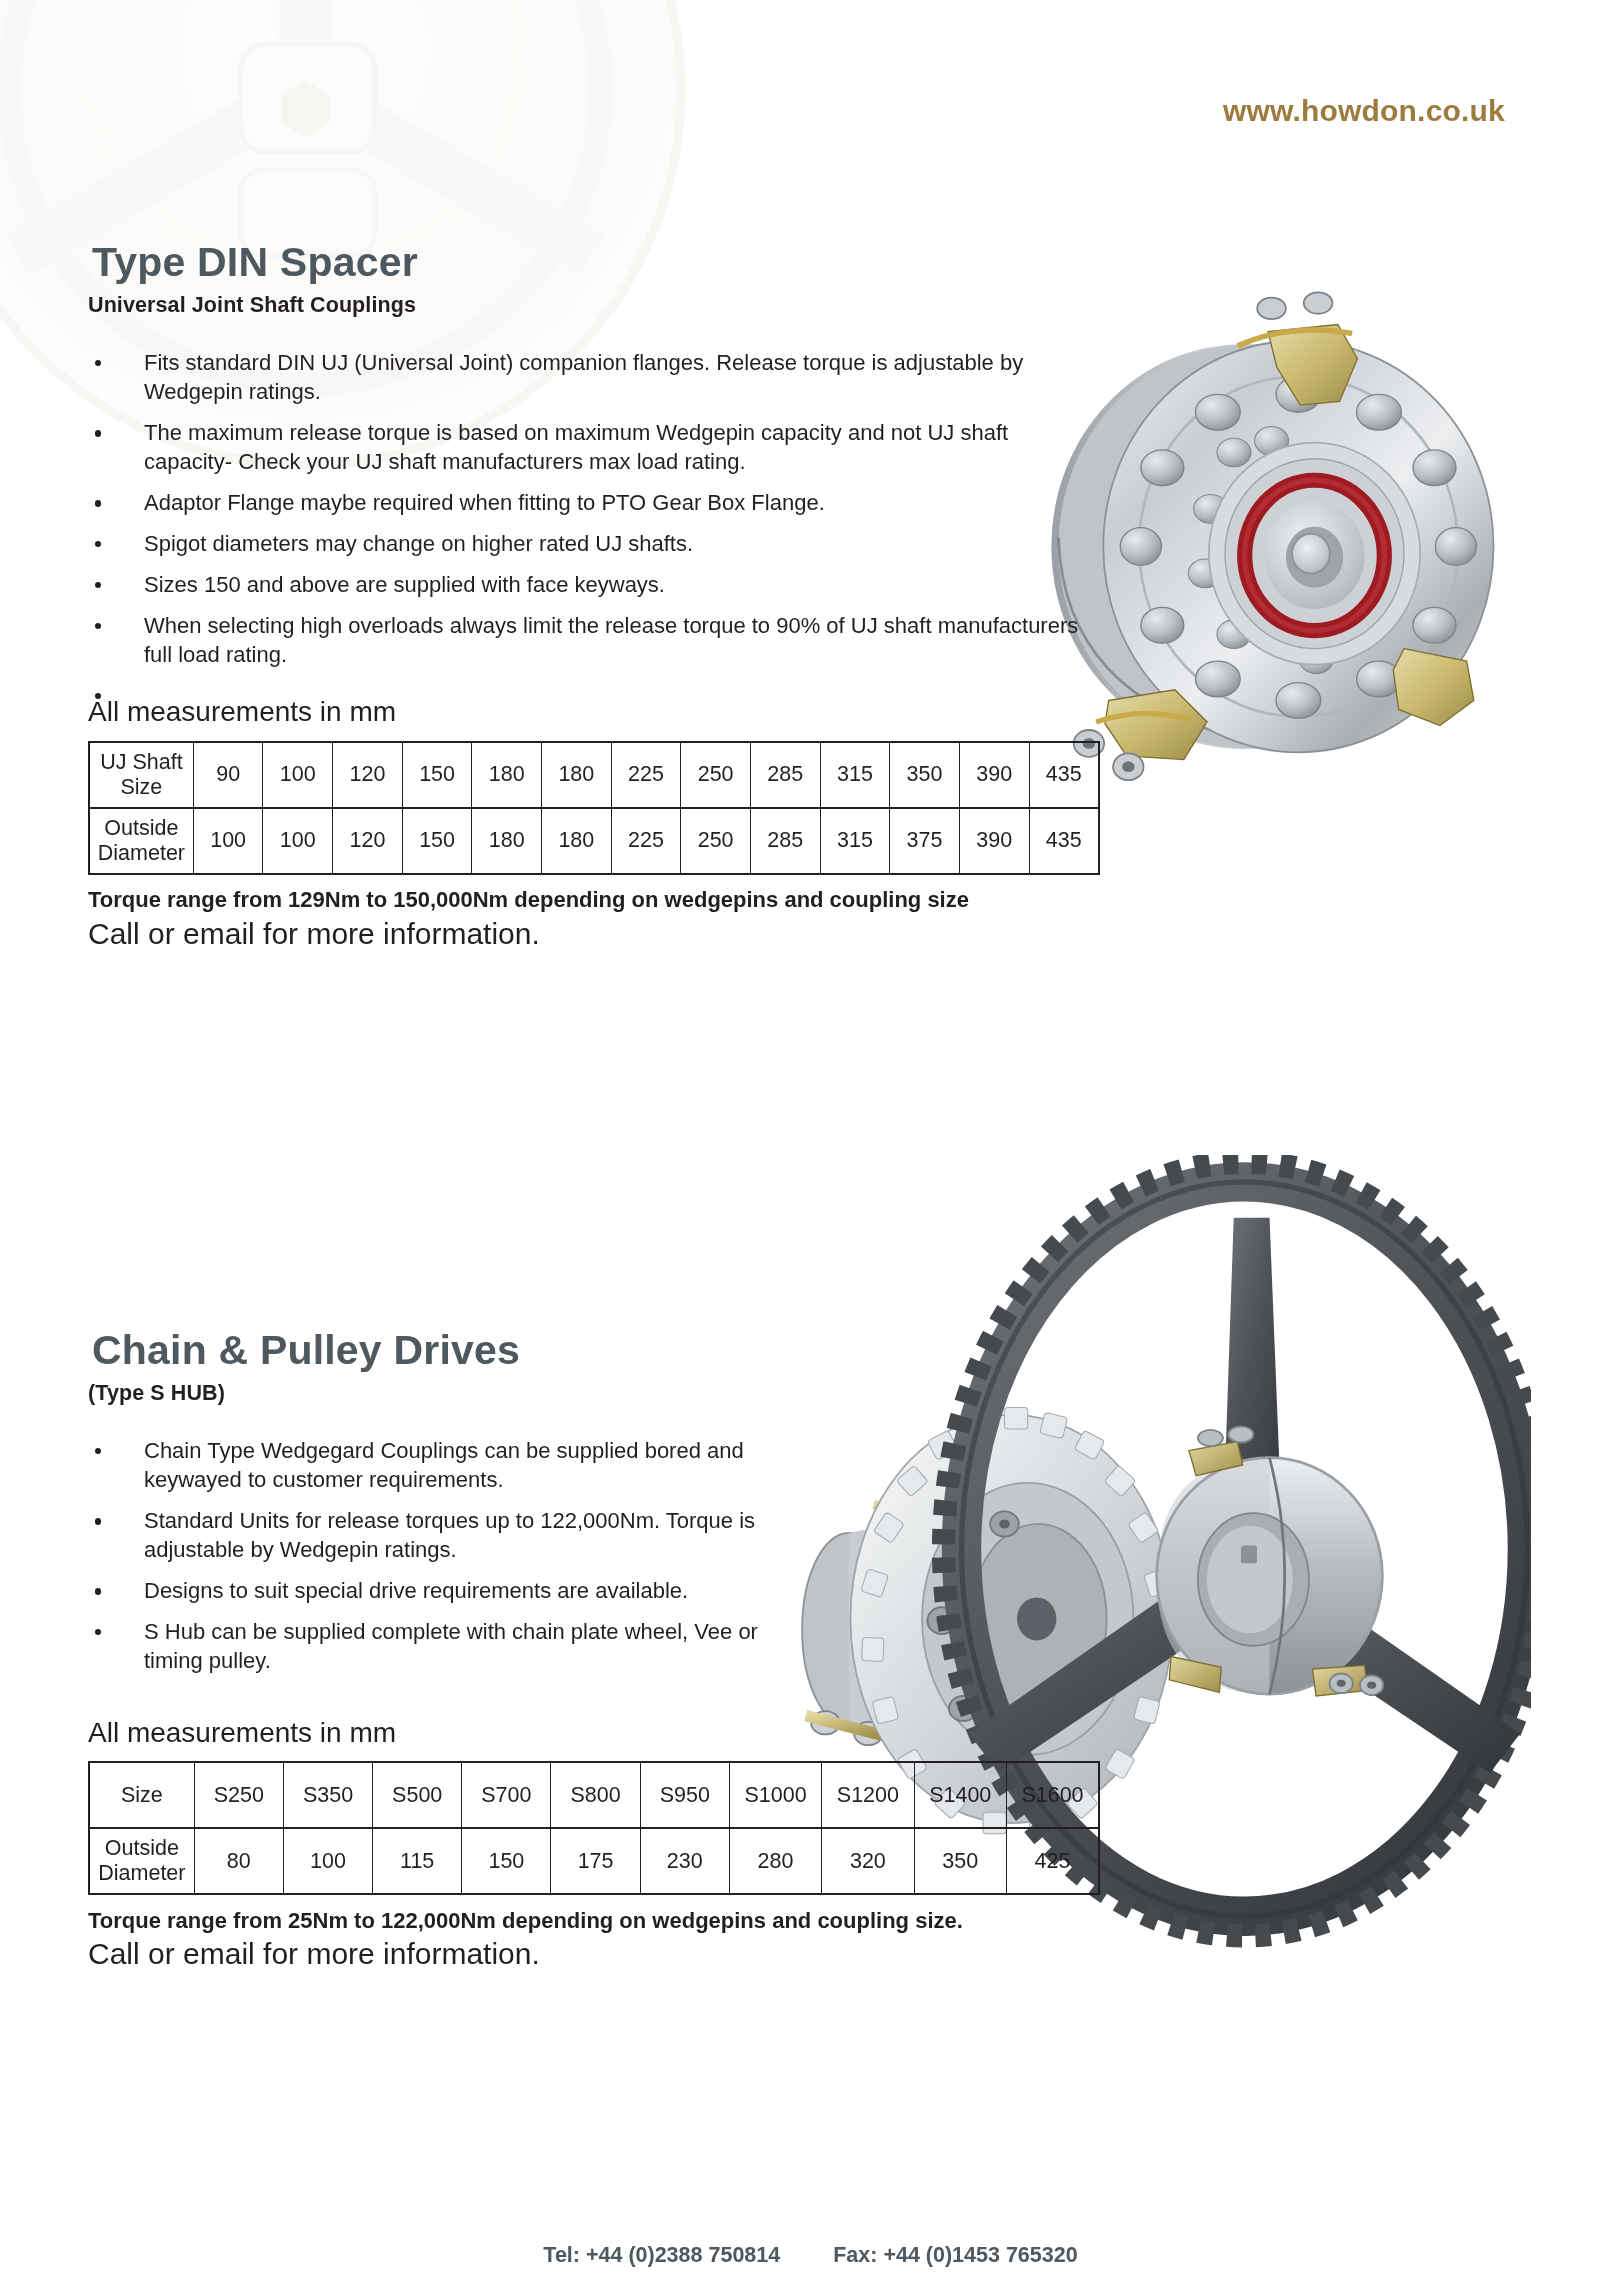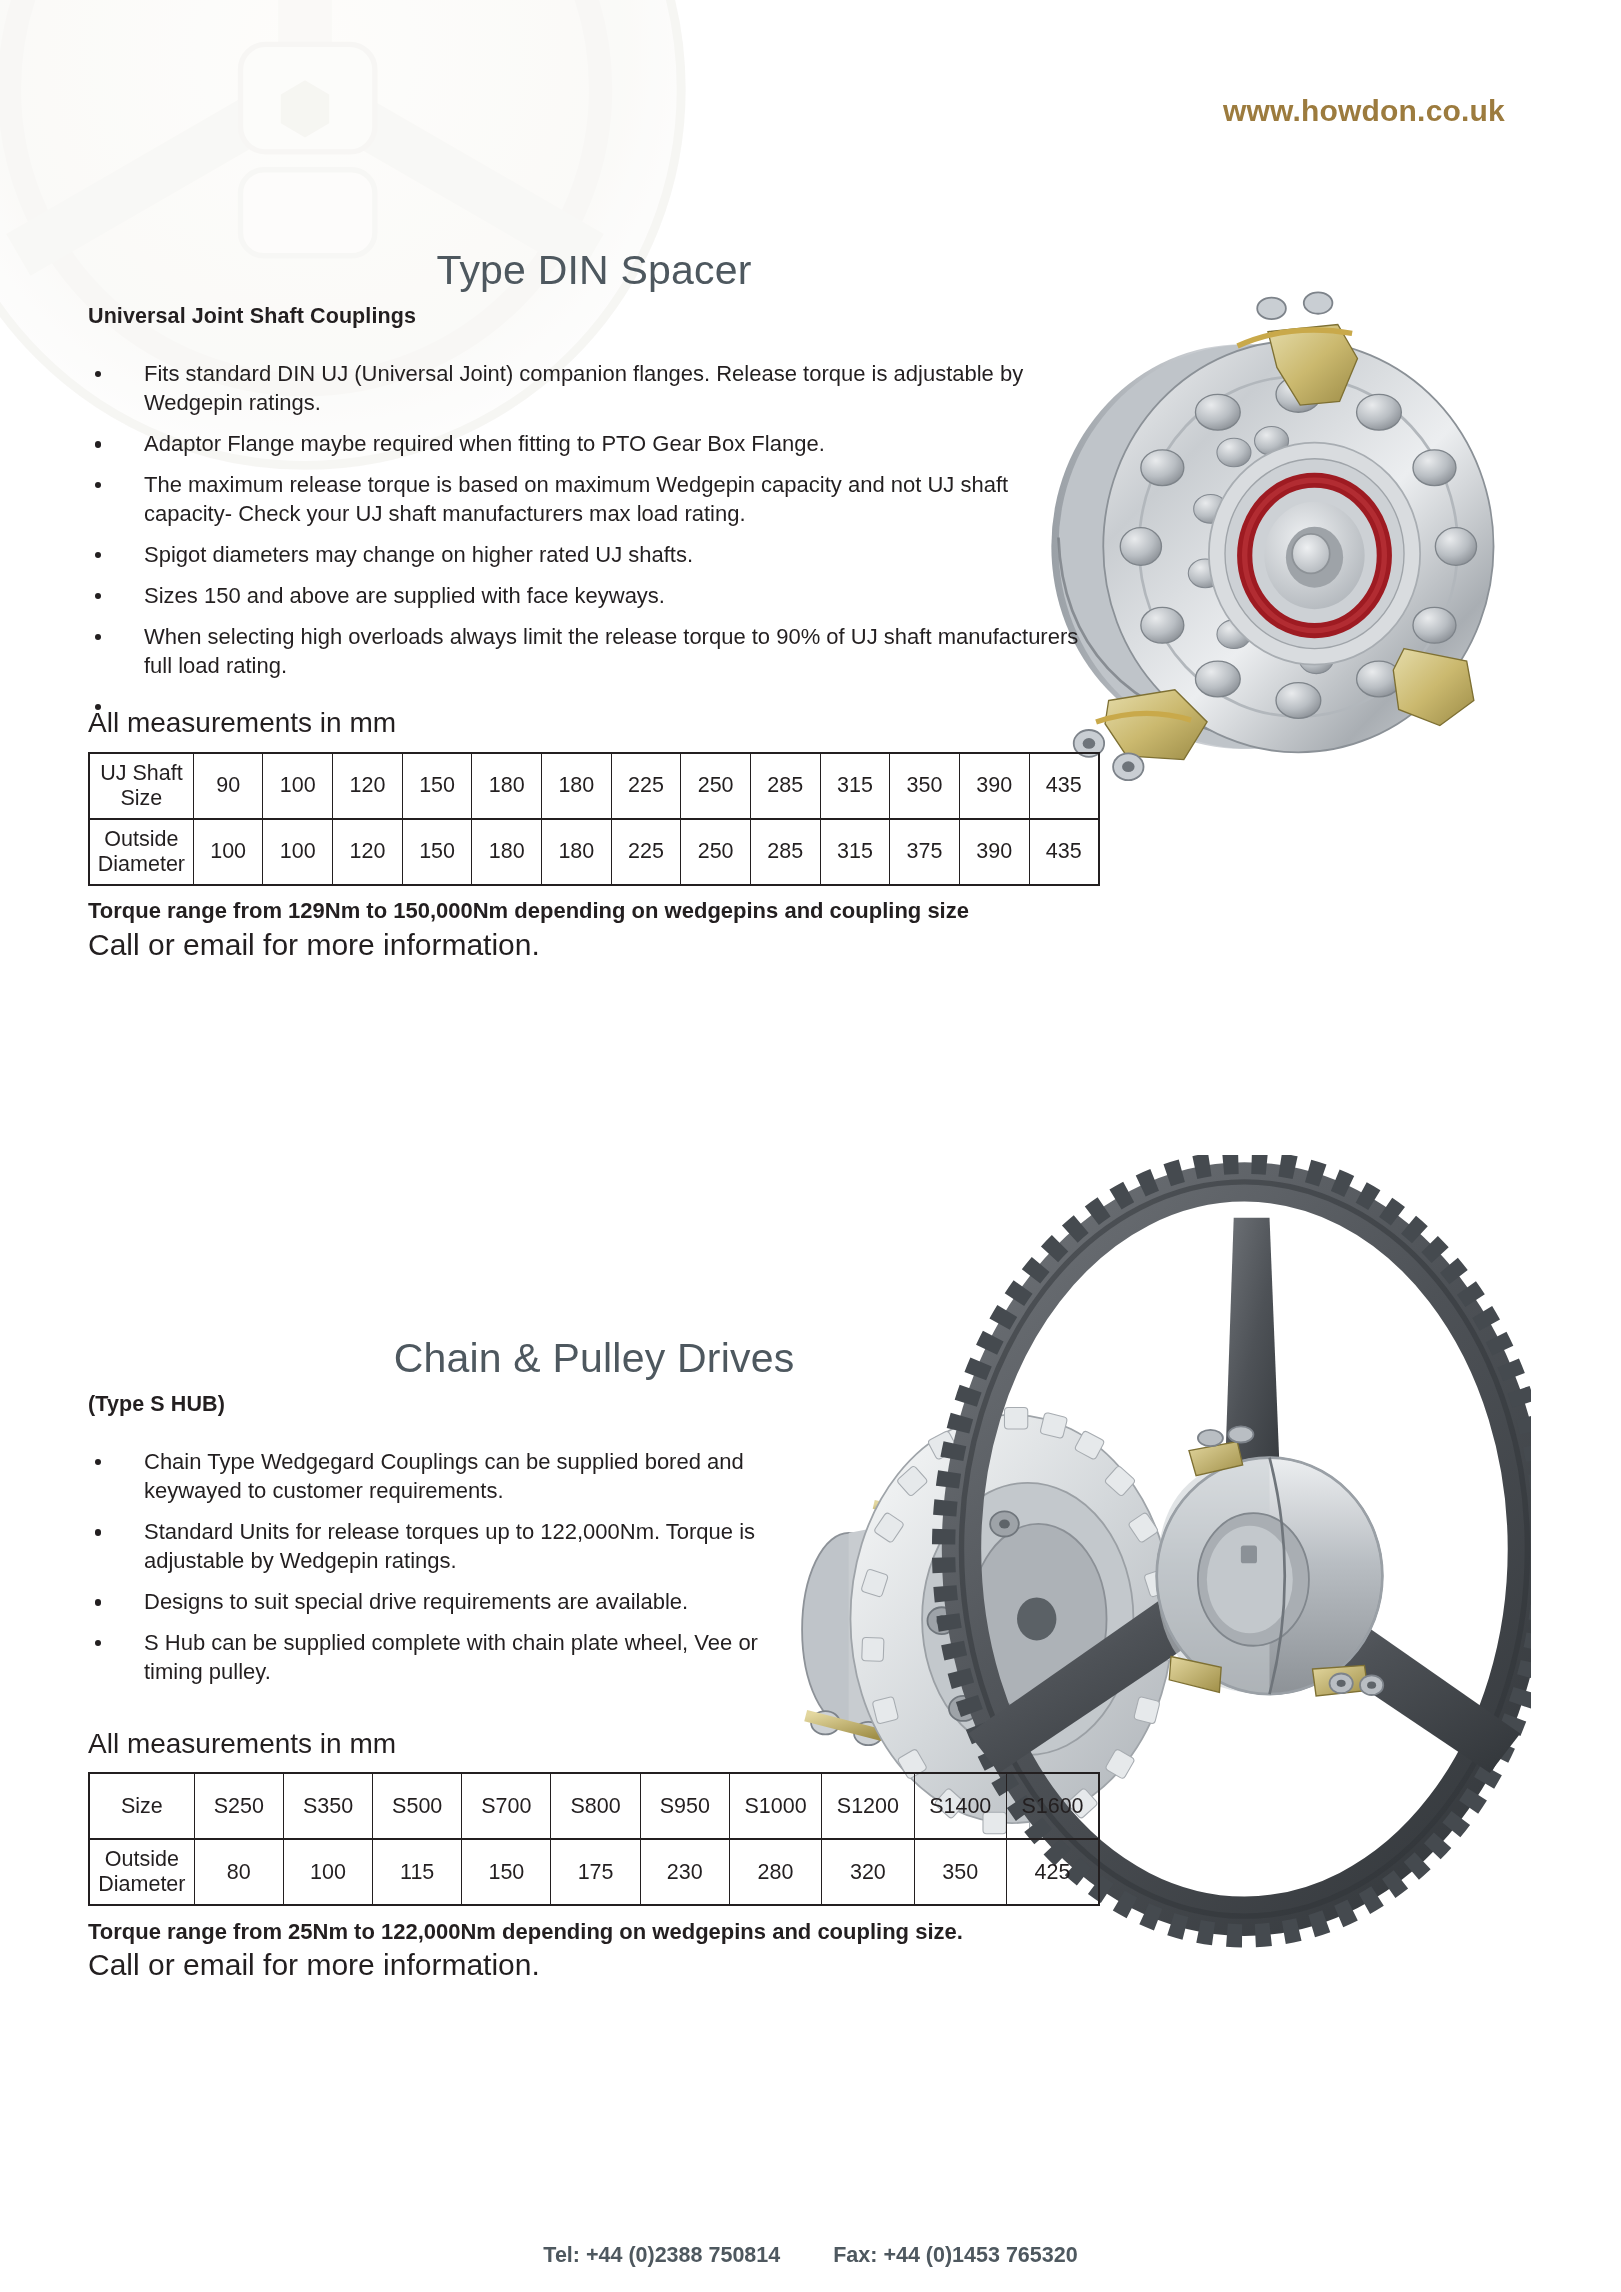--- a/index.html
+++ b/index.html
@@ -27,22 +27,22 @@
     letter-spacing:0.2px;
     white-space:nowrap;
     margin-left:8px;
   }
 
   
   .sec1{ position:absolute; left:88px; top:237px; width:1012px; }
   .sec2{ position:absolute; left:88px; top:1325px; width:1012px; }
 
   h1.title{
-    margin:12px; font-size:41px; font-weight:normal;
-    color:#4e585f; letter-spacing:0.2px; line-height:1.05;text-align:center;
+    margin:4px; font-size:41px; font-weight:bold;
+    color:#4e585f; letter-spacing:0.2px; line-height:1.05;
   }
   .subtitle{
     margin:9px 0 0 0; font-size:21.5px; font-weight:bold;
     color:#231f20; letter-spacing:0.1px;
   }
 
   ul.bullets{
     list-style:none; margin:30px 0 0 0; padding:0;
     font-size:22px; line-height:1.33; color:#231f20;
   }
@@ -213,22 +213,22 @@
   <path d="M262 86 q58 -26 128 -14" stroke="#c9a94a" stroke-width="6" fill="none"></path>
   <path d="M104 506 q54 -18 106 -2" stroke="#c9a94a" stroke-width="6" fill="none"></path>
 </svg>
 
 <div class="sec1">
   <h1 class="title">Type DIN Spacer</h1>
   <div class="subtitle">Universal Joint Shaft Couplings</div>
 
   <ul class="bullets">
     <li><span class="dot"></span><span>Fits standard DIN UJ (Universal Joint) companion flanges. Release torque is adjustable by Wedgepin ratings.</span></li>
+    <li><span class="dot"></span><span>The maximum release torque is based on maximum Wedgepin capacity and not UJ shaft capacity- Check your UJ shaft manufacturers max load rating.</span></li>
     <li><span class="dot"></span><span>Adaptor Flange maybe required when fitting to PTO Gear Box Flange.</span></li>
-    <li><span class="dot"></span><span>The maximum release torque is based on maximum Wedgepin capacity and not UJ shaft capacity- Check your UJ shaft manufacturers max load rating.</span></li>
     <li><span class="dot"></span><span>Spigot diameters may change on higher rated UJ shafts.</span></li>
     <li><span class="dot"></span><span>Sizes 150 and above are supplied with face keyways.</span></li>
     <li><span class="dot"></span><span>When selecting high overloads always limit the release torque to 90% of UJ shaft manufacturers full load rating.</span></li>
     <li><span class="dot"></span></li>
   </ul>
 
   <div class="measure-note">All measurements in mm</div>
 
   <table class="spec">
     <tbody>

